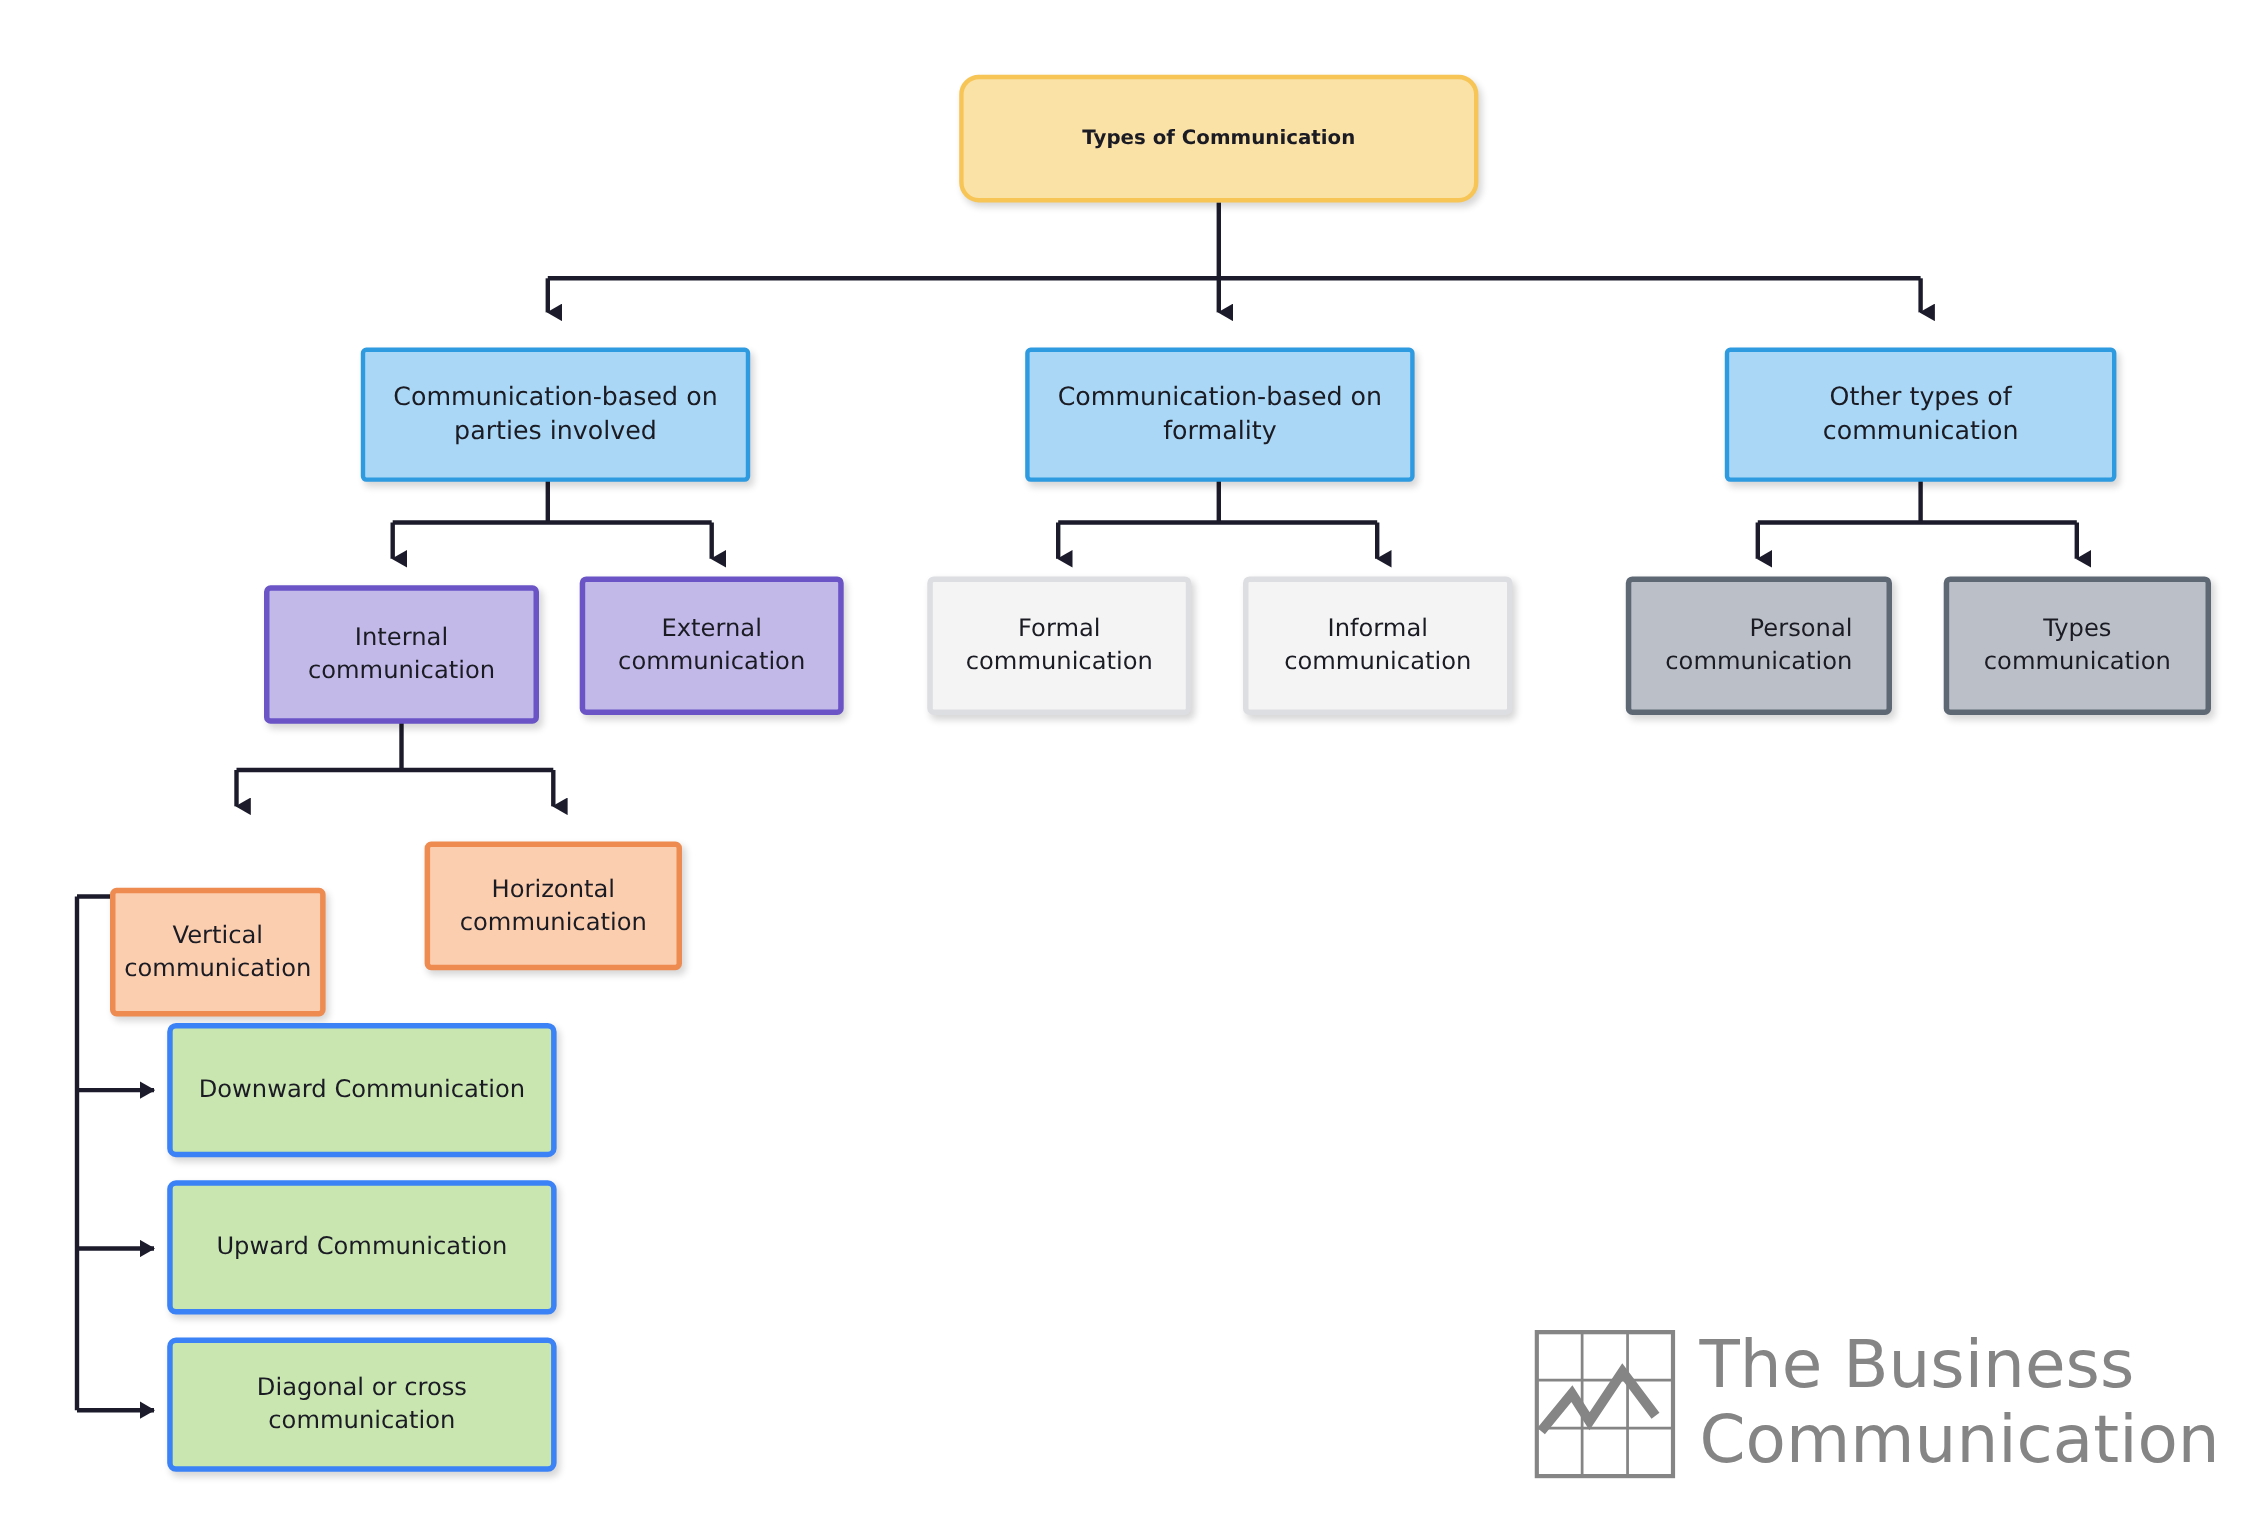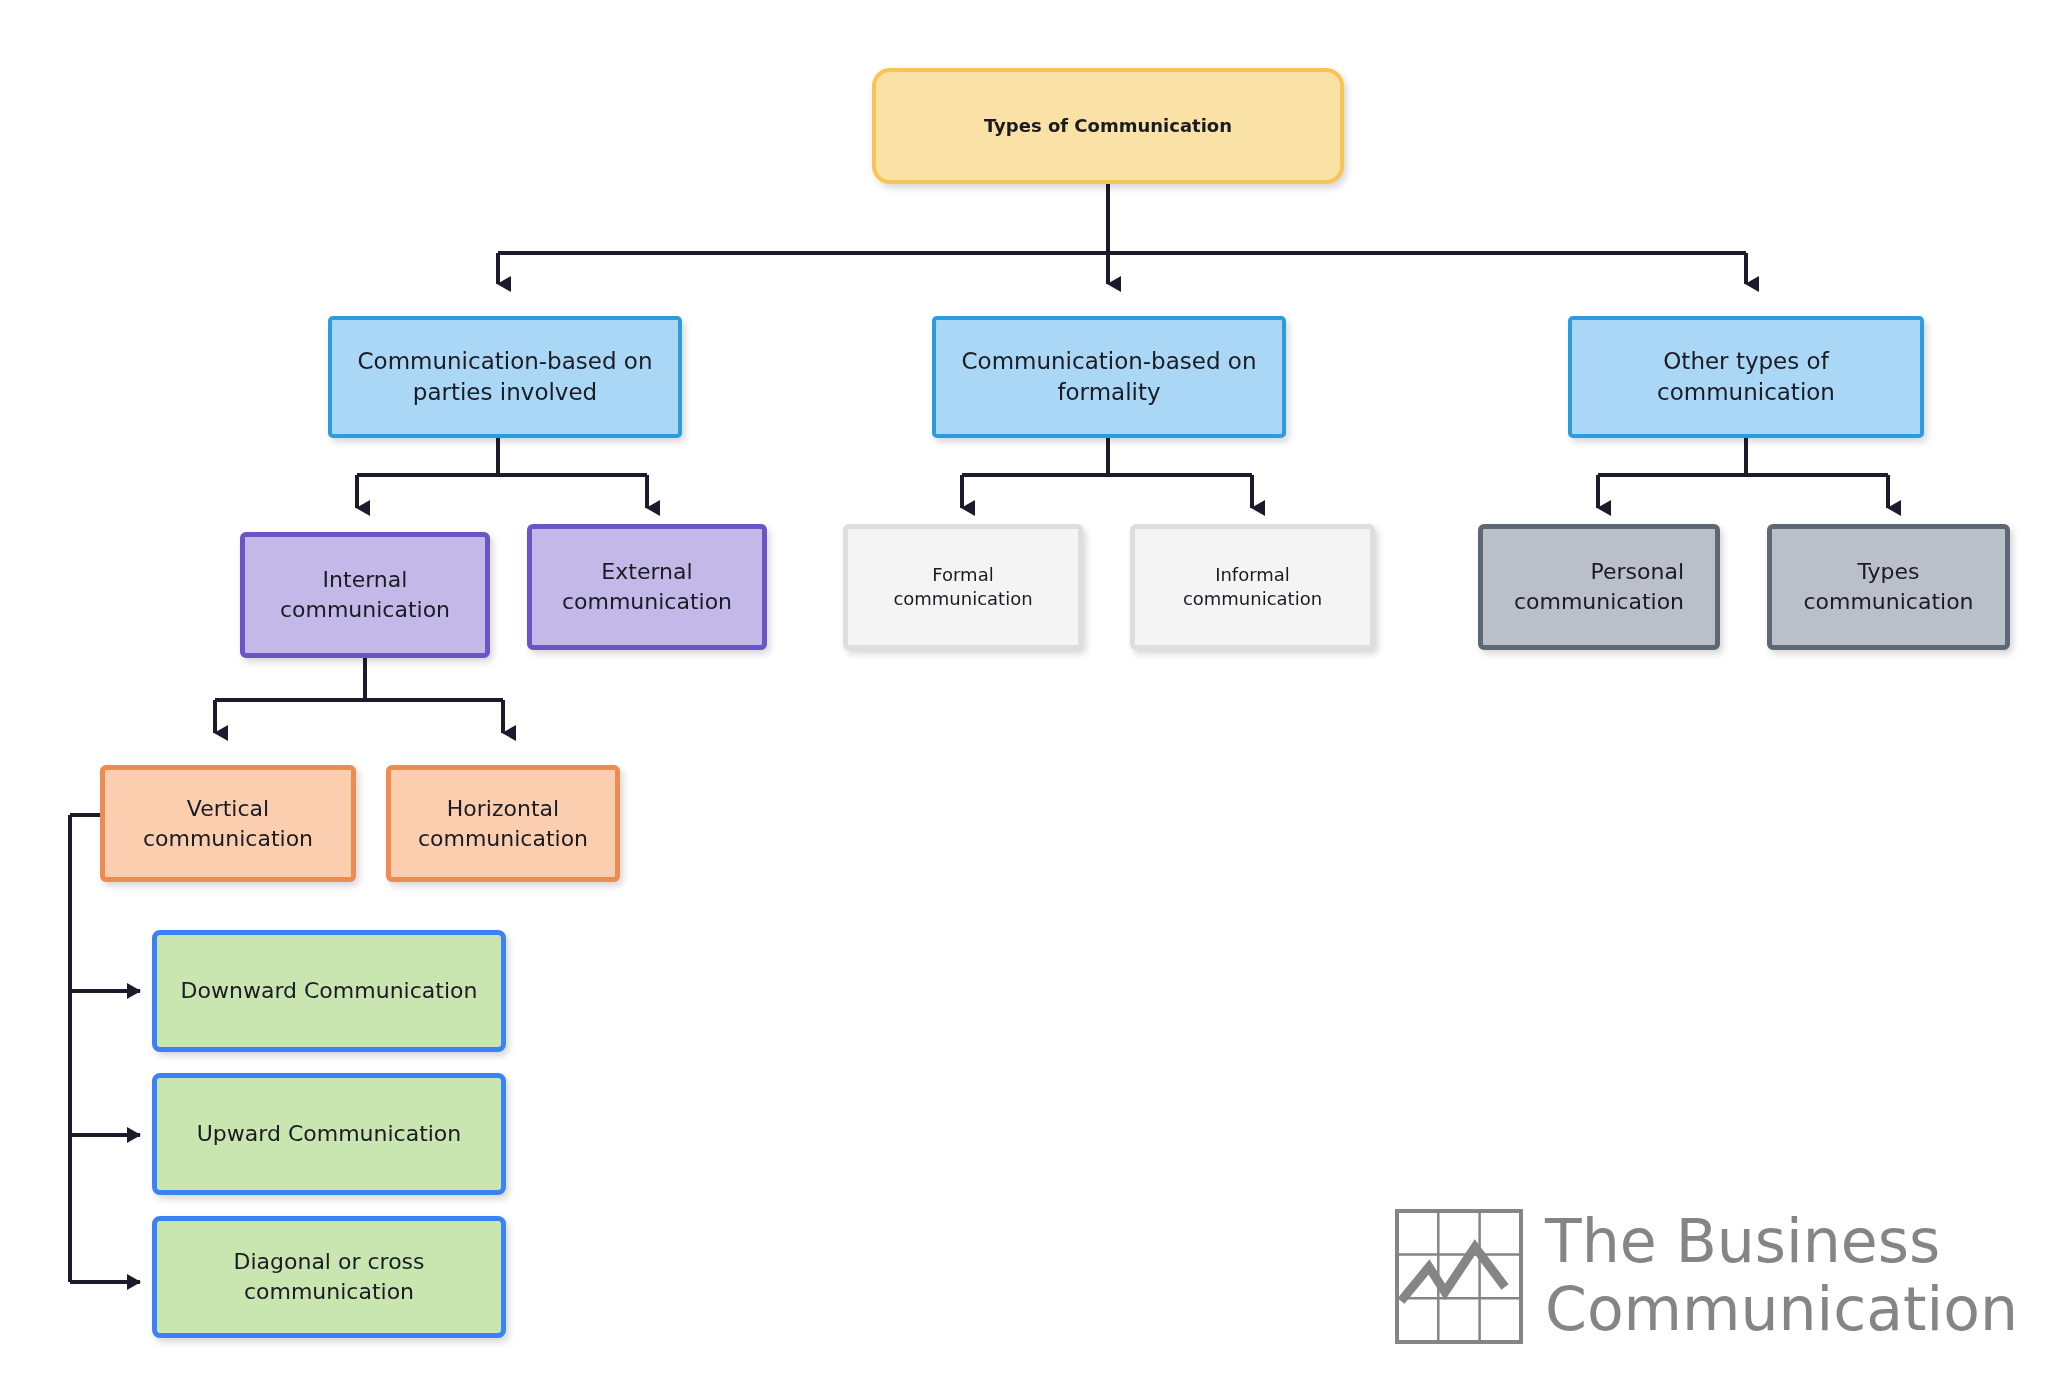--- a/index.html
+++ b/index.html
@@ -62,21 +62,21 @@
     background: #C2B9E8;
     border: 5px solid #6A54C6;
     border-radius: 6px;
     font-size: 22px;
   }
   
   .node.plain {
     background: #F4F4F5;
     border: 5px solid #DDDEE2;
     border-radius: 6px;
-    font-size: 18px;
+    font-size: 22px;
   }
   
   .node.gray {
     background: #BBC0C8;
     border: 5px solid #5E6874;
     border-radius: 6px;
     font-size: 22px;
   }
   
   .node.orange {
@@ -225,21 +225,21 @@
   <div class="node gray" style="left:1478px; top:524px; width:242px; height:126px;text-align:right;">
     <span class="node-label">Personal
 communication</span>
   </div>
 
   <div class="node gray" style="left:1767px; top:524px; width:243px; height:126px;">
     <span class="node-label">Types
 communication</span>
   </div>
 
-  <div class="node orange" style="left:100px; top:765px; width:256px; height:117px;">
+  <div class="node orange" style="left:100px; top:807px; width:196px; height:117px;">
     <span class="node-label">Vertical
 communication</span>
   </div>
 
   <div class="node orange" style="left:386px; top:765px; width:234px; height:117px;">
     <span class="node-label">Horizontal
 communication</span>
   </div>
 
   <div class="node green" style="left:152px; top:930px; width:354px; height:122px;">

